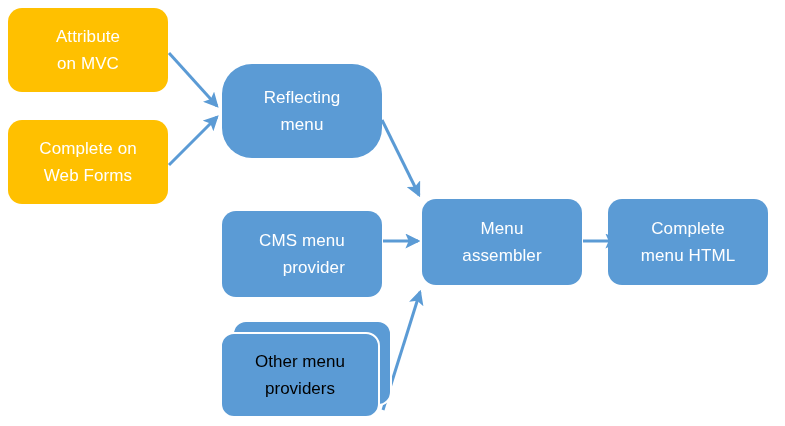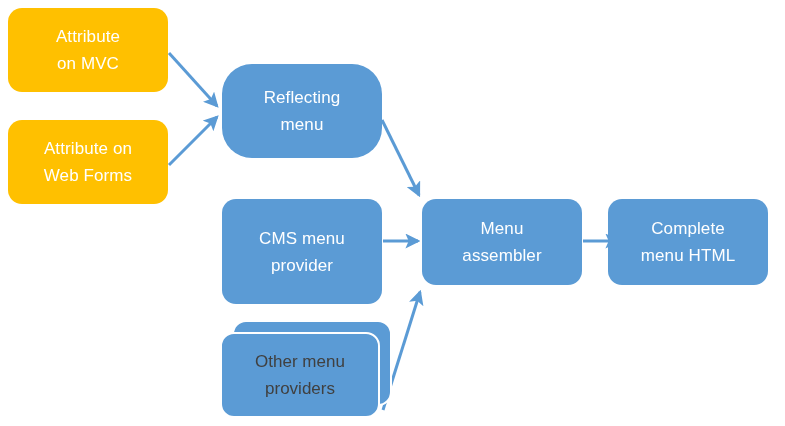--- a/index.html
+++ b/index.html
@@ -67,21 +67,21 @@
   .stack-front {
     position: absolute;
     box-sizing: border-box;
     border-radius: 14px;
     background: #5B9BD5;
     border: 2px solid #ffffff;
     display: flex;
     align-items: center;
     justify-content: center;
     text-align: center;
-    color: #404040;
+    color: #000000;
     font-size: 17px;
     line-height: 27px;
     padding: 12px 8px;
     white-space: pre-line;
   }
 </style>
 </head>
 <body>
 
 <div id="canvas">
@@ -105,30 +105,30 @@
 
     <line x1="583" y1="241" x2="618" y2="241" stroke="#5B9BD5" stroke-width="3" marker-end="url(#arrowhead)"></line>
   </svg>
 
   <div class="node accent-orange" style="left:8px; top:8px; width:160px; height:84px;">
     <span>Attribute
 on MVC</span>
   </div>
 
   <div class="node accent-orange" style="left:8px; top:120px; width:160px; height:84px;">
-    <span>Attribute on
+    <span>Complete on
 Web Forms</span>
   </div>
 
   <div class="node accent-blue" style="left:222px; top:64px; width:160px; height:94px;border-radius:30px;">
     <span>Reflecting
 menu</span>
   </div>
 
-  <div class="node accent-blue" style="left:222px; top:199px; width:160px; height:105px;">
+  <div class="node accent-blue" style="left:222px; top:211px; width:160px; height:86px;text-align:right;">
     <span>CMS menu
 provider</span>
   </div>
 
   <div class="stack-wrap" style="left:220px; top:320px; width:176px; height:100px;">
     <div class="stack-back" style="left:12px; top:0px; width:160px; height:86px;"></div>
     <div class="stack-front" style="left:0px; top:12px; width:160px; height:86px;">
       <span>Other menu
 providers</span>
     </div>

